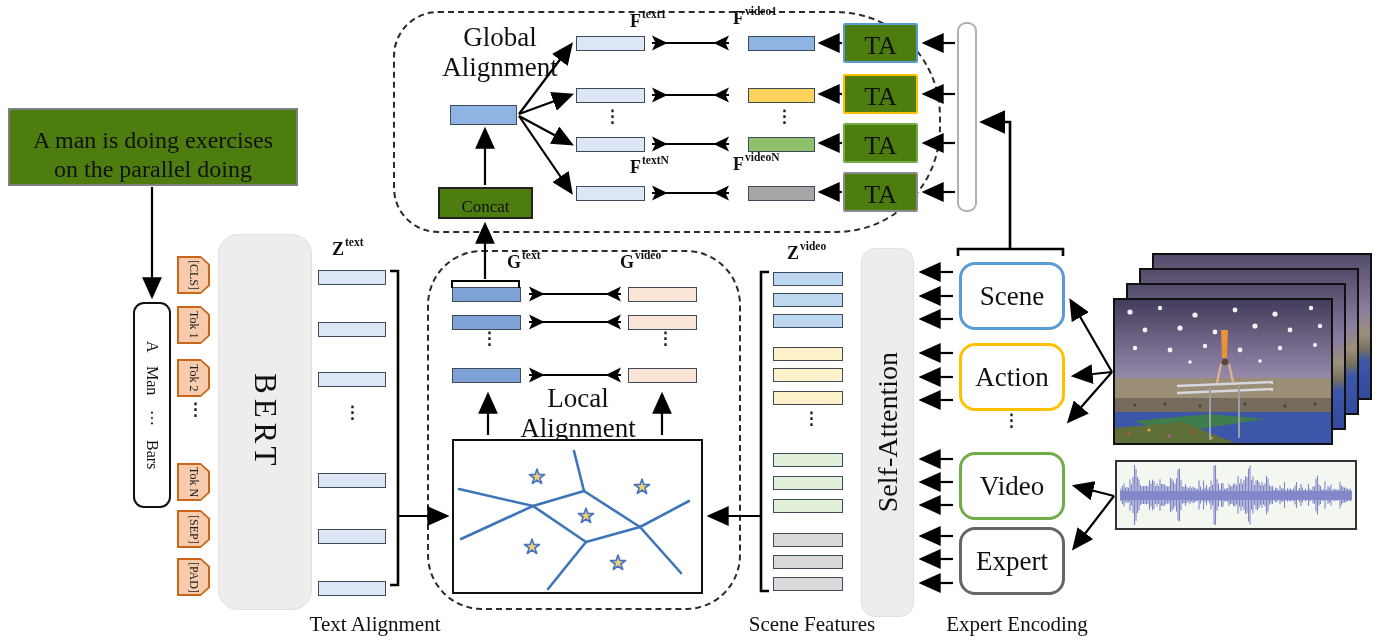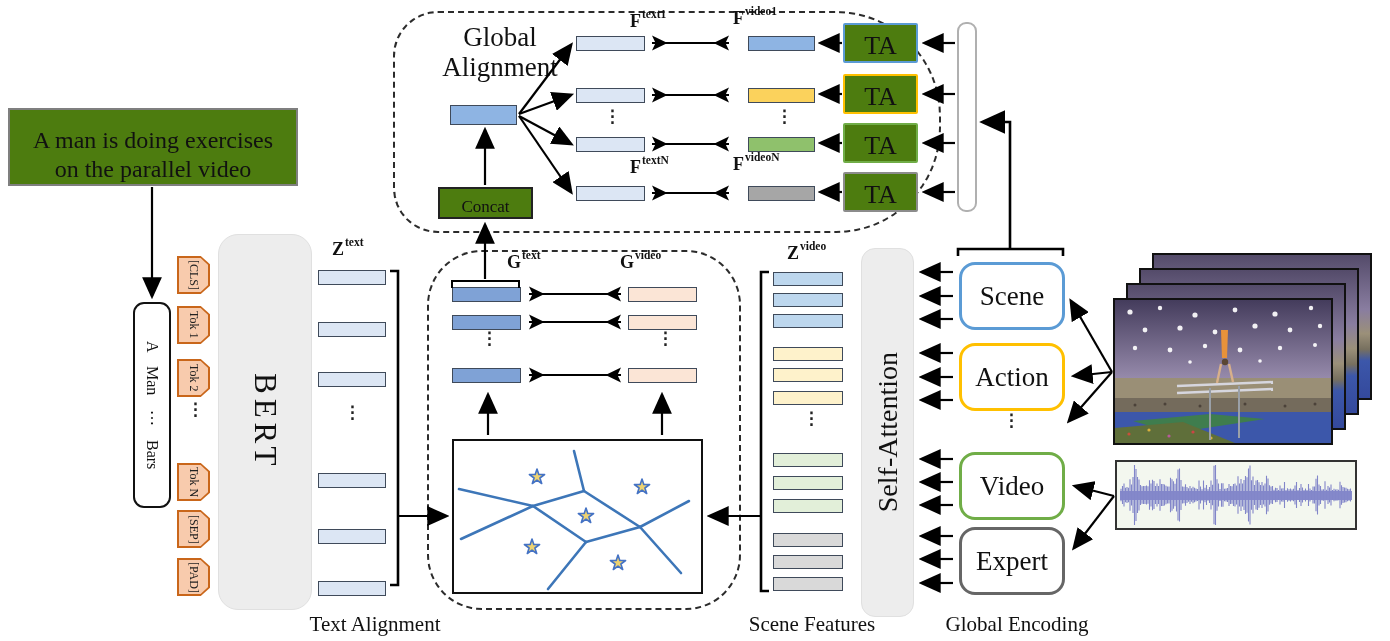--- a/index.html
+++ b/index.html
@@ -69,25 +69,29 @@
 
 <div class="canvas">
 
   <div class="dashed-box global-box"></div>
   <div class="dashed-box local-box"></div>
 
   <div class="module-title" style="left:415px;top:22px;width:170px;">
     <div>Global</div>
     <div>Alignment</div>
   </div>
+  <div class="module-title" style="left:500px;top:383px;width:156px;">
+    <div>Local</div>
+    <div>Alignment</div>
+  </div>
 
   <div class="solid-box caption-box">
     <div>
       <div>A man is doing exercises</div>
-      <div>on the parallel video</div>
+      <div>on the parallel doing</div>
     </div>
   </div>
   <div class="vbox">
     <div class="inner">
       <span>A</span>
       <span>Man</span>
       <span>⋯</span>
       <span>Bars</span>
     </div>
   </div>
@@ -268,21 +272,21 @@
   <div class="expert" style="top:262px;border:3px solid #5b9bd5;">
       <span>Scene</span>
     </div>
   <div class="vdots" style="left:1003px;top:416px;">⋮</div>
   <div class="expert" style="top:452px;border:3px solid #70ad47;">
       <span>Video</span>
     </div>
   <div class="expert" style="top:527px;border:3px solid #666;">
       <span>Expert</span>
     </div>
-  <div class="bottom-caption" style="left:1017px;">Global Encoding</div>
+  <div class="bottom-caption" style="left:1017px;">Expert Encoding</div>
 
   <div class="frame" style="left:1152px;top:253px;"></div>
   <div class="frame" style="left:1139px;top:268px;"></div>
   <div class="frame" style="left:1126px;top:283px;"></div>
   <div class="frame" style="left:1113px;top:298px;">
     <svg width="216" height="143" viewBox="0 0 216 143">
       <defs>
         <linearGradient id="ceil" x1="0" y1="0" x2="0" y2="1">
           <stop offset="0" stop-color="#443c5c"></stop>
             <stop offset="1" stop-color="#968aab"></stop>

